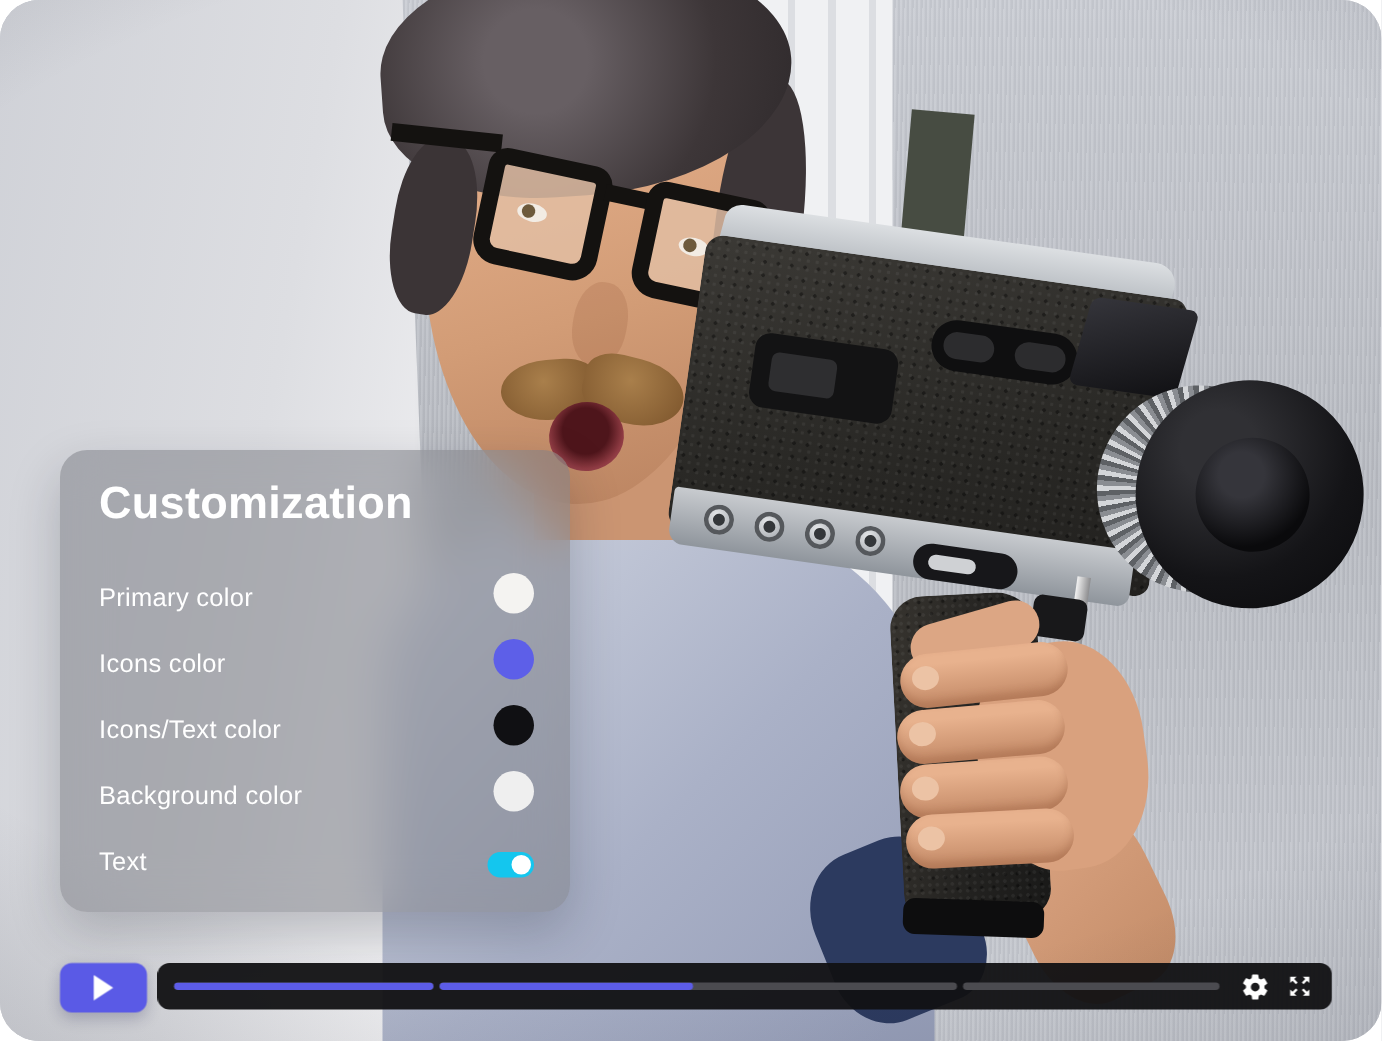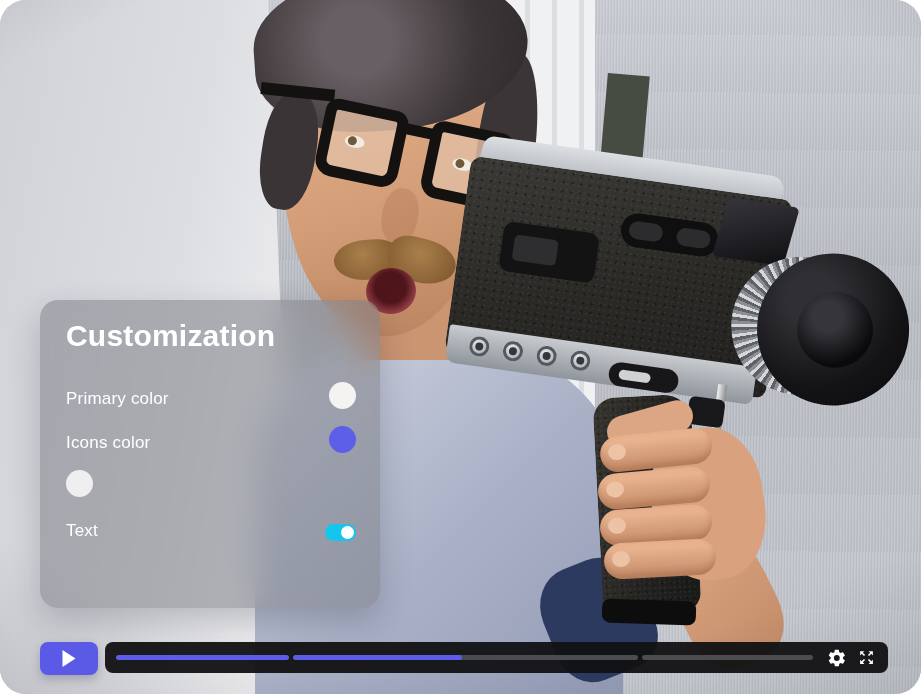--- a/index.html
+++ b/index.html
@@ -210,20 +210,25 @@
     <div class="rows">
       <div class="row">
         <span class="row-label">Primary color</span>
         <span class="swatch" style="background: rgb(244, 243, 241);"></span>
       </div>
       <div class="row">
         <span class="row-label">Icons color</span>
         <span class="swatch" style="background: rgb(93, 95, 232);"></span>
       </div>
       <div class="row">
+        <span class="row-label">Icons/Text color</span>
+        <span class="swatch" style="background: rgb(16, 16, 19);"></span>
+      </div>
+      <div class="row">
+        <span class="row-label">Background color</span>
         <span class="swatch" style="background: rgb(239, 239, 239);"></span>
       </div>
       <div class="row">
         <span class="row-label">Text</span>
         <span class="toggle" style="background: rgb(20, 198, 238);">
           <span class="knob"></span>
         </span>
       </div>
     </div>
   </div>

